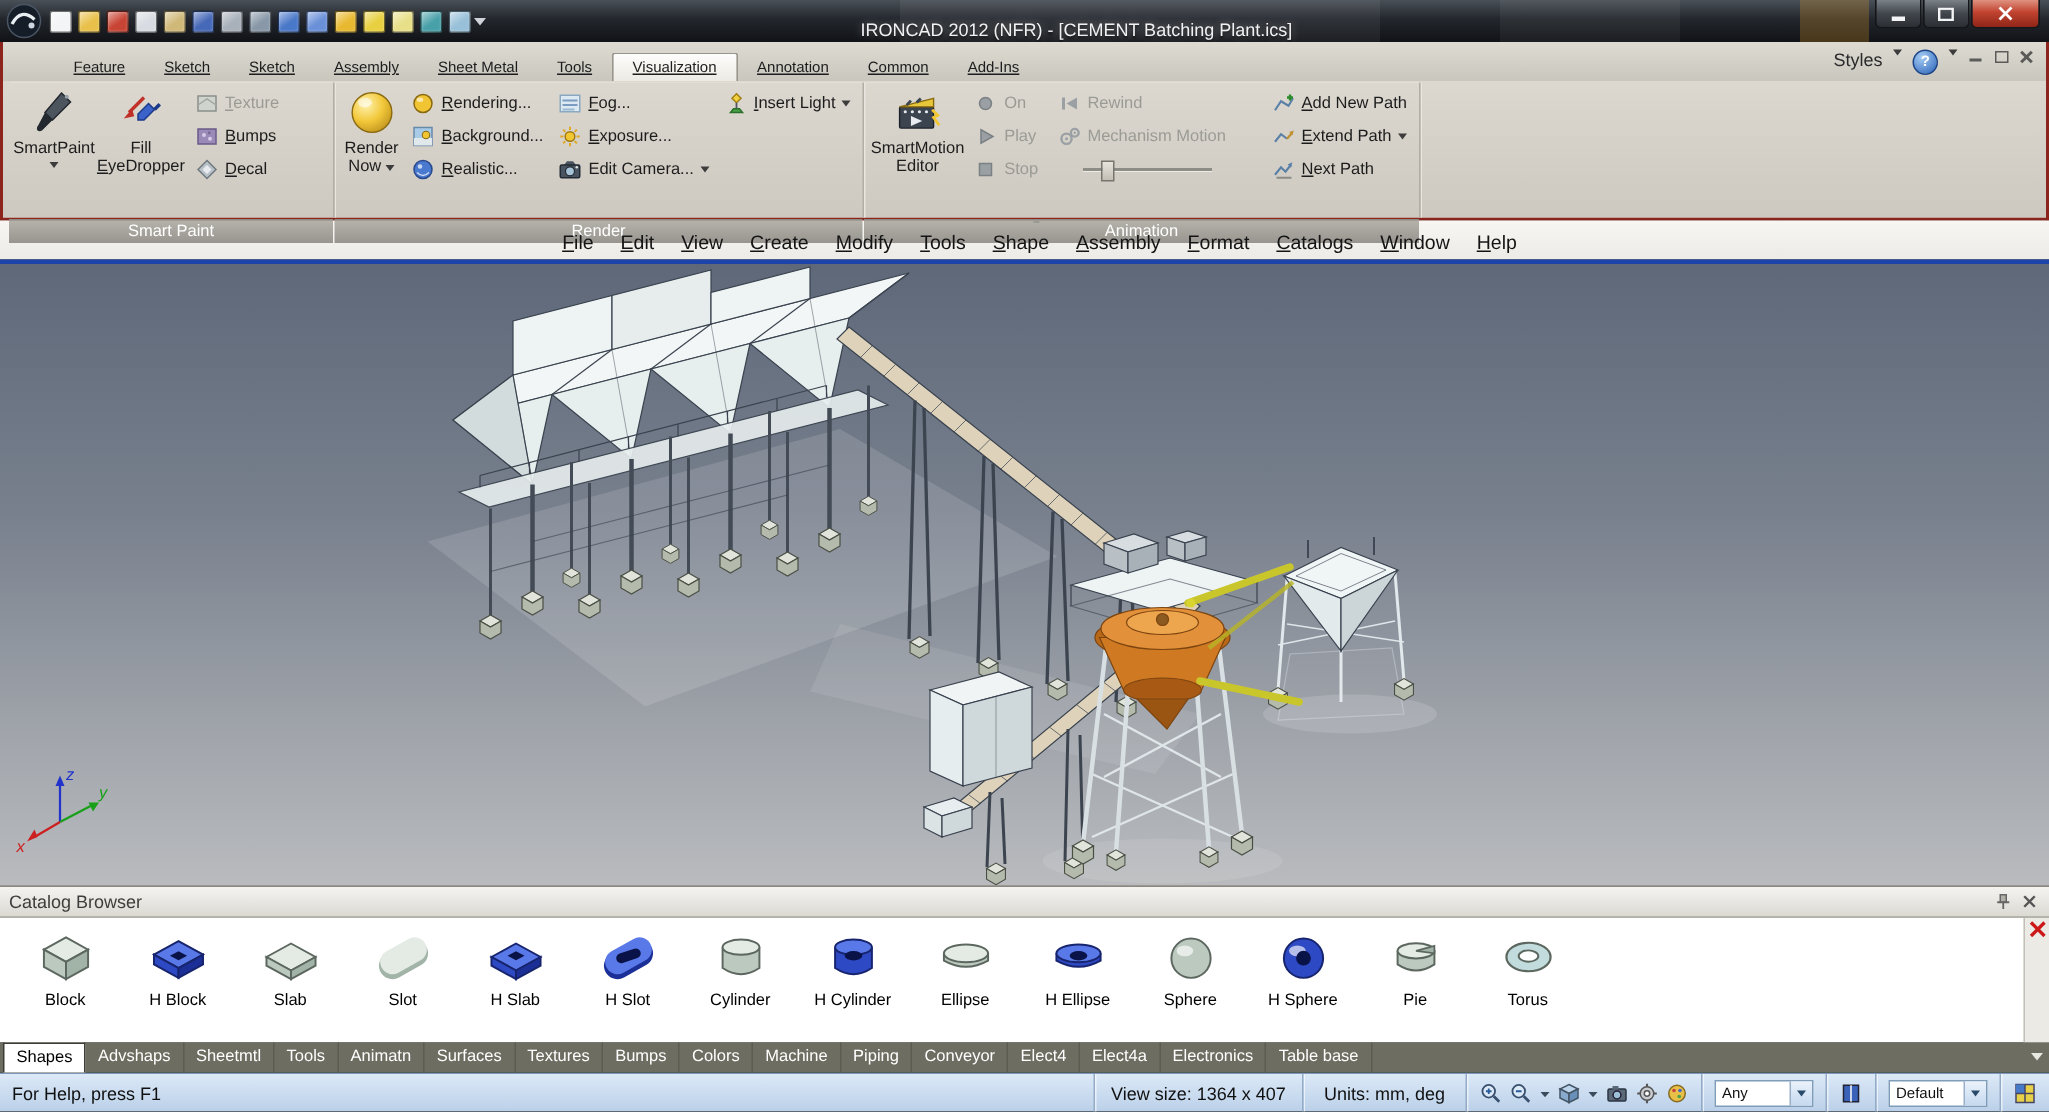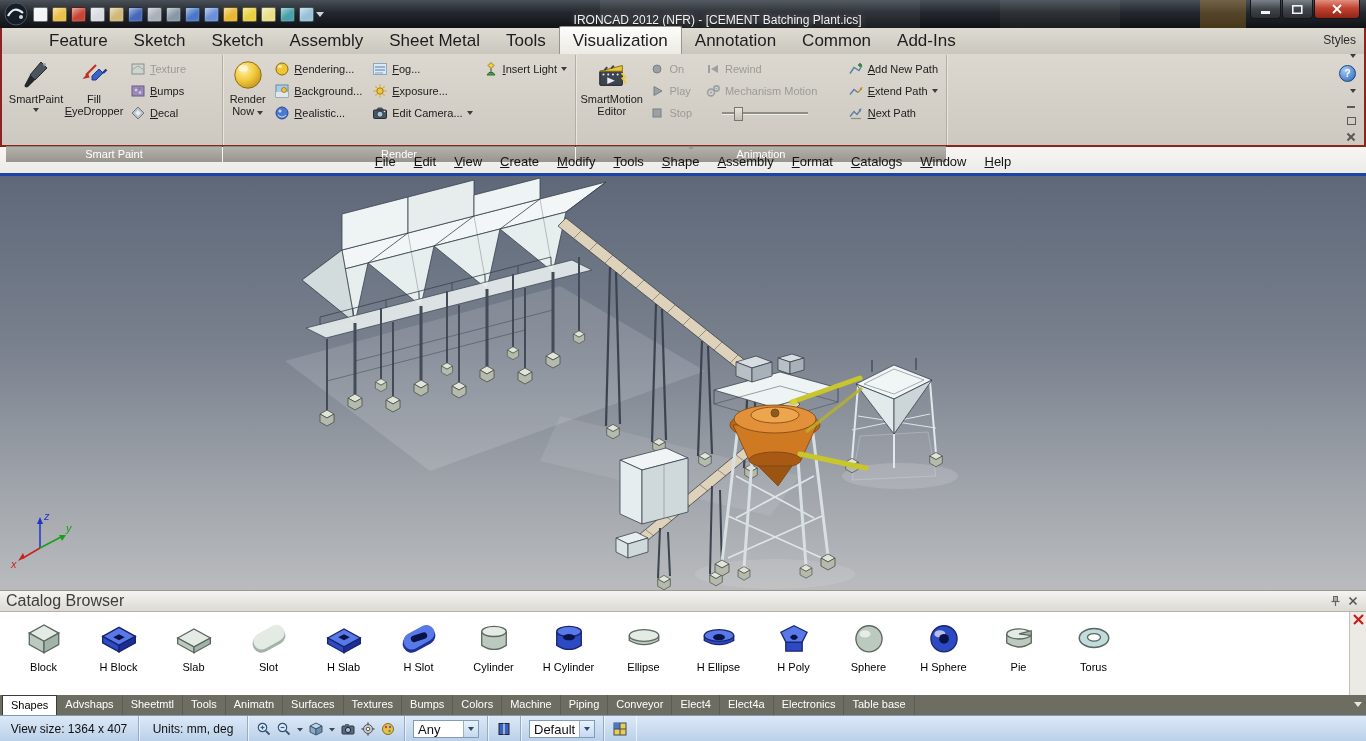--- a/index.html
+++ b/index.html
@@ -15,23 +15,23 @@
   .qat-icon{width:13px;height:13px;border-radius:2px;border:1px solid rgba(0,0,0,.55);box-shadow:inset 0 0 2px rgba(255,255,255,.35);}
   .qat-chev{width:0;height:0;border-left:4px solid transparent;border-right:4px solid transparent;border-top:5px solid #cfd4da;margin-left:2px;}
   #title-text{position:absolute;left:50%;top:13px;transform:translateX(-38%);color:#f0f1f3;font-size:12px;white-space:nowrap;text-shadow:0 0 6px rgba(255,255,255,.45),0 1px 2px #000;}
   #win-controls{position:absolute;right:6px;top:0;display:flex;}
   .wbtn{height:18px;border:1px solid #14161a;border-top:none;border-radius:0 0 4px 4px;display:flex;align-items:center;justify-content:center;background:linear-gradient(#7b8188,#41464c 50%,#2b2f34);margin-left:1px;}
   .wbtn.min,.wbtn.max{width:29px;}
   .wbtn.close{width:44px;background:linear-gradient(#e09180,#c14330 45%,#8f2517);}
   
   #ribbonwrap{border-left:2px solid #8b241c;border-right:2px solid #8b241c;border-bottom:2px solid #8b241c;background:#d7d3ca;}
   #tabrow{height:26px;background:linear-gradient(#dedbd3,#c9c6be);display:flex;align-items:flex-end;padding-left:34px;position:relative;}
-  .rtab{padding:4px 13px 3px;font-size:17px;color:#1d1d1d;cursor:default;}
+  .rtab{padding:4px 13px 3px;font-size:10px;color:#1d1d1d;cursor:default;text-decoration:underline;}
   .rtab.active{background:linear-gradient(#fdfdfc,#eceae3);border:1px solid #98958c;border-bottom:none;border-radius:2px 2px 0 0;}
-  #tabrow-right{position:absolute;right:8px;top:5px;display:flex;align-items:flex-end;gap:7px;font-size:12px;color:#2a2a2a;flex-direction:column;}
+  #tabrow-right{position:absolute;right:8px;top:5px;display:flex;align-items:flex-start;gap:7px;font-size:12px;color:#2a2a2a;}
   .chev{display:inline-block;width:0;height:0;border-left:3.5px solid transparent;border-right:3.5px solid transparent;border-top:4.5px solid #3c3c3c;}
   .help-ic{width:15px;height:15px;border-radius:50%;background:radial-gradient(circle at 35% 28%,#a6cdf4,#2a62b8);color:#fff;font-size:10px;font-weight:bold;display:flex;align-items:center;justify-content:center;border:1px solid #1c4486;}
   .mini-glyph{width:10px;height:9px;position:relative;opacity:.75;}
   .mini-glyph.minb::after{content:"";position:absolute;left:1px;bottom:1px;width:8px;height:2px;background:#333;}
   .mini-glyph.maxb::after{content:"";position:absolute;left:1px;top:1px;width:7px;height:6px;border:1.5px solid #333;}
   .mini-glyph.clsb::before,.mini-glyph.clsb::after{content:"";position:absolute;left:4px;top:0;width:2px;height:10px;background:#333;}
   .mini-glyph.clsb::before{transform:rotate(45deg);} .mini-glyph.clsb::after{transform:rotate(-45deg);}
   #ribbonbody{display:flex;align-items:stretch;height:90px;padding:1px 0 0 4px;background:linear-gradient(#dcd8d0,#cdc9c0);}
   .rgroup{display:flex;flex-direction:column;border-right:1px solid #b2aea5;box-shadow:1px 0 0 #e9e6df;}
   .rg-body{height:72px;display:flex;padding:1px 3px;}
@@ -48,39 +48,39 @@
   .anim-slider .thumb{position:absolute;left:12px;top:3px;width:7px;height:12px;background:linear-gradient(#e8e5dd,#c2beb4);border:1px solid #77756e;}
   
   #menubar{height:26px;background:linear-gradient(#f7f6f3,#ecebe6);display:flex;align-items:center;font-size:13px;color:#141414;padding-left:20px;flex-direction:column;}
   .grip{width:4px;height:16px;margin:0 6px 0 2px;background:repeating-linear-gradient(180deg,#9a9a94 0 2px,transparent 2px 4px);}
   .menu-item{padding:4px 9px;}
   #menurule{height:3px;background:#1e43a8;}
   
   #viewport{position:relative;height:414px;background:linear-gradient(180deg,#5e6879 0%,#78808d 40%,#a3a7ad 78%,#b9bbbe 100%);overflow:hidden;}
   #scene{position:absolute;left:0;top:0;}
   
-  #cat-header{height:20px;background:linear-gradient(#f5f4f1,#dbd9d2);border-top:1px solid #9a988f;display:flex;align-items:center;font-size:16px;color:#3d3d3d;padding:0 6px;}
+  #cat-header{height:20px;background:linear-gradient(#f5f4f1,#dbd9d2);border-top:1px solid #9a988f;display:flex;align-items:center;font-size:12px;color:#3d3d3d;padding:0 6px;}
   #cat-header .sp{flex:1;}
   .hdr-ic{width:14px;height:14px;display:flex;align-items:center;justify-content:center;margin-left:4px;}
   #cat-content{position:relative;height:84px;background:#fff;border-top:1px solid #b5b2aa;display:flex;align-items:flex-start;padding:4px 20px 0 6px;box-sizing:border-box;}
   .cat-item{width:75px;display:flex;flex-direction:column;align-items:center;cursor:default;}
   .cat-ic{height:44px;display:flex;align-items:center;justify-content:center;}
   .cat-lbl{font-size:11px;color:#000;margin-top:1px;white-space:nowrap;}
   #cat-rail{position:absolute;right:0;top:0;bottom:0;width:17px;background:#eceae4;border-left:1px solid #c2c0b8;display:flex;flex-direction:column;align-items:center;padding-top:2px;box-sizing:border-box;}
   #cat-tabs{height:20px;background:#6d6d61;display:flex;align-items:stretch;padding-left:2px;position:relative;}
   .cat-tab{font-size:11px;color:#fff;padding:3px 8px 0;border-right:1px solid #5c5c52;white-space:nowrap;}
   .cat-tab.active{background:#fff;color:#000;border:1px solid #3c3c34;border-bottom:none;}
   .tab-chev{position:absolute;right:4px;top:7px;width:0;height:0;border-left:4px solid transparent;border-right:4px solid transparent;border-top:5px solid #e8e8e2;}
   
   #statusbar{height:26px;background:linear-gradient(#dce9f7,#b9cfe8);border-top:1px solid #7e99b8;display:flex;align-items:center;font-size:12px;color:#101010;}
   .seg{height:100%;display:flex;align-items:center;padding:0 8px;border-right:1px solid #93abc6;box-shadow:1px 0 0 rgba(255,255,255,.6);}
   .seg.grow{flex:1;}
   #status-icon-cluster{display:flex;align-items:center;gap:4px;}
   .stat-ic{display:inline-flex;align-items:center;}
-  .combo{width:66px;height:18px;background:#fff;border:1px solid #7f9db9;display:flex;align-items:center;font-size:13px;padding:0 0 0 4px;box-sizing:border-box;}
+  .combo{width:66px;height:18px;background:#fff;border:1px solid #7f9db9;display:flex;align-items:center;font-size:10px;padding:0 0 0 4px;box-sizing:border-box;}
   .combo .dd{margin-left:auto;width:14px;height:16px;background:linear-gradient(#eaf2fb,#c6d9ef);border-left:1px solid #9ab0c8;display:flex;align-items:center;justify-content:center;}
   u{text-decoration:underline;}
 </style>
 </head>
 <body>
 
 <div id="titlebar">
   <div class="glass g1"></div>
   <div class="glass g2"></div>
   <div class="glass g3"></div>
@@ -800,30 +800,20 @@
             <path d="M3,9.5 V12.5 Q12,17.5 21,12.5 V9.5" fill="#2d49c4" stroke="#17246e" stroke-width="0.8"></path>
             <ellipse cx="12" cy="9.5" rx="9" ry="3.6" fill="#5a79e8" stroke="#17246e" stroke-width="0.8"></ellipse>
             <ellipse cx="12" cy="10.5" rx="3.6" ry="1.9" fill="#0a1348"></ellipse>
           </svg>
         </span>
         <span class="cat-lbl">H Ellipse</span>
       </div>
       <div class="cat-item">
         <span class="cat-ic">
           <svg width="40" height="36" viewBox="0 0 24 22">
-            <polygon points="7,13.5 17,13.5 17,19 7,19" fill="#2d49c4" stroke="#17246e" stroke-width="0.8"></polygon>
-            <polygon points="12,3.5 20,7.5 17,13.5 7,13.5 4,7.5" fill="#5a79e8" stroke="#17246e" stroke-width="0.8"></polygon>
-            <polygon points="9.5,10.5 11,9 13,9 14.5,10.5 13,12 11,12" fill="#0a1348"></polygon>
-          </svg>
-        </span>
-        <span class="cat-lbl">H Poly</span>
-      </div>
-      <div class="cat-item">
-        <span class="cat-ic">
-          <svg width="40" height="36" viewBox="0 0 24 22">
             <circle cx="12" cy="11.5" r="8" fill="#bcc9bf" stroke="#5c675f" stroke-width="0.8"></circle>
             <ellipse cx="9.5" cy="8.5" rx="3.4" ry="2.2" fill="#ffffff" opacity="0.65"></ellipse>
           </svg>
         </span>
         <span class="cat-lbl">Sphere</span>
       </div>
       <div class="cat-item">
         <span class="cat-ic">
           <svg width="40" height="36" viewBox="0 0 24 22">
             <circle cx="12" cy="11.5" r="8" fill="#2d49c4" stroke="#17246e" stroke-width="0.8"></circle>
@@ -878,20 +868,21 @@
       <span class="cat-tab">Conveyor</span>
       <span class="cat-tab">Elect4</span>
       <span class="cat-tab">Elect4a</span>
       <span class="cat-tab">Electronics</span>
       <span class="cat-tab">Table base</span>
     </span>
   <span class="tab-chev"></span>
 </div>
 
 <div id="statusbar">
+  <div class="seg grow">For Help, press F1</div>
   <div class="seg" style="min-width:122px;justify-content:center;">View size: 1364 x 407</div>
   <div class="seg" style="min-width:92px;justify-content:center;">Units: mm, deg</div>
   <div class="seg">
     <span id="status-icon-cluster">
         <span class="stat-ic">
           <svg width="16" height="16" viewBox="0 0 16 16">
             <circle cx="6.5" cy="6.5" r="4.2" fill="#dceaf8" stroke="#38506e" stroke-width="1.2"></circle>
             <line x1="9.8" y1="9.8" x2="13.5" y2="13.5" stroke="#38506e" stroke-width="1.8"></line>
             <line x1="4.6" y1="6.5" x2="8.4" y2="6.5" stroke="#2a5a9a" stroke-width="1.2"></line>
             <line x1="6.5" y1="4.6" x2="6.5" y2="8.4" stroke="#2a5a9a" stroke-width="1.2"></line>

